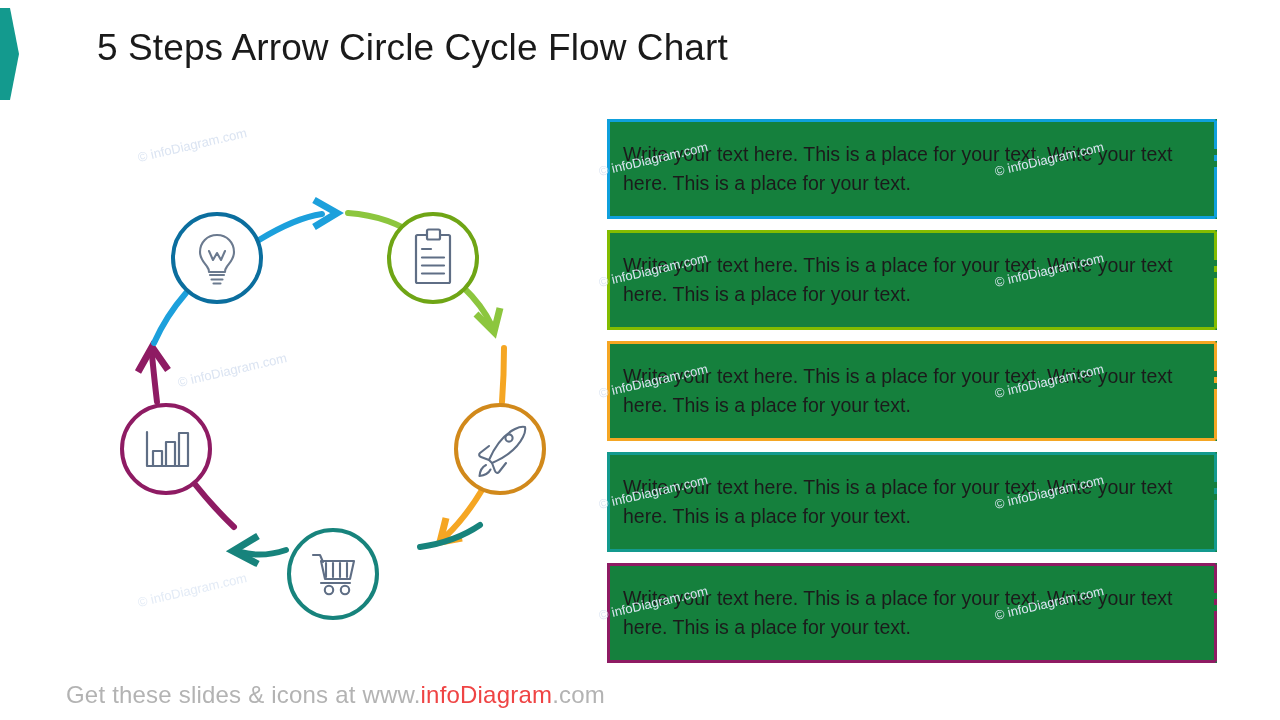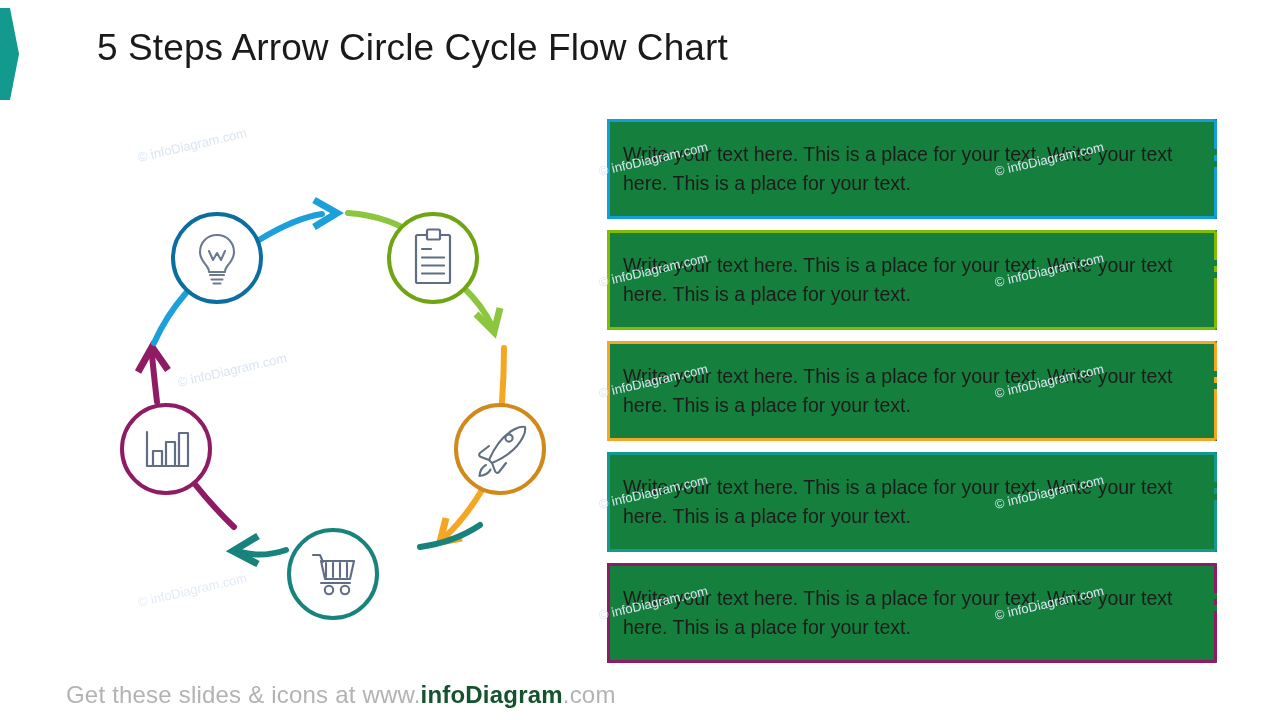--- a/index.html
+++ b/index.html
@@ -86,22 +86,22 @@
     position: absolute;
     left: 66px;
     top: 681px;
     font-size: 24px;
     color: #b3b3b3;
     letter-spacing: 0.2px;
     font-family: "Liberation Sans", sans-serif;
     white-space: nowrap;
   }
   .footer b {
-    color: #14532d;
-    font-weight: 700;
+    color: #ef4444;
+    font-weight: 400;
   }
 
   
   .wm {
     position: absolute;
     color: #dbe4f2;
     font-size: 13px;
     font-family: "Liberation Sans", sans-serif;
     transform: rotate(-13deg);
     transform-origin: left center;

